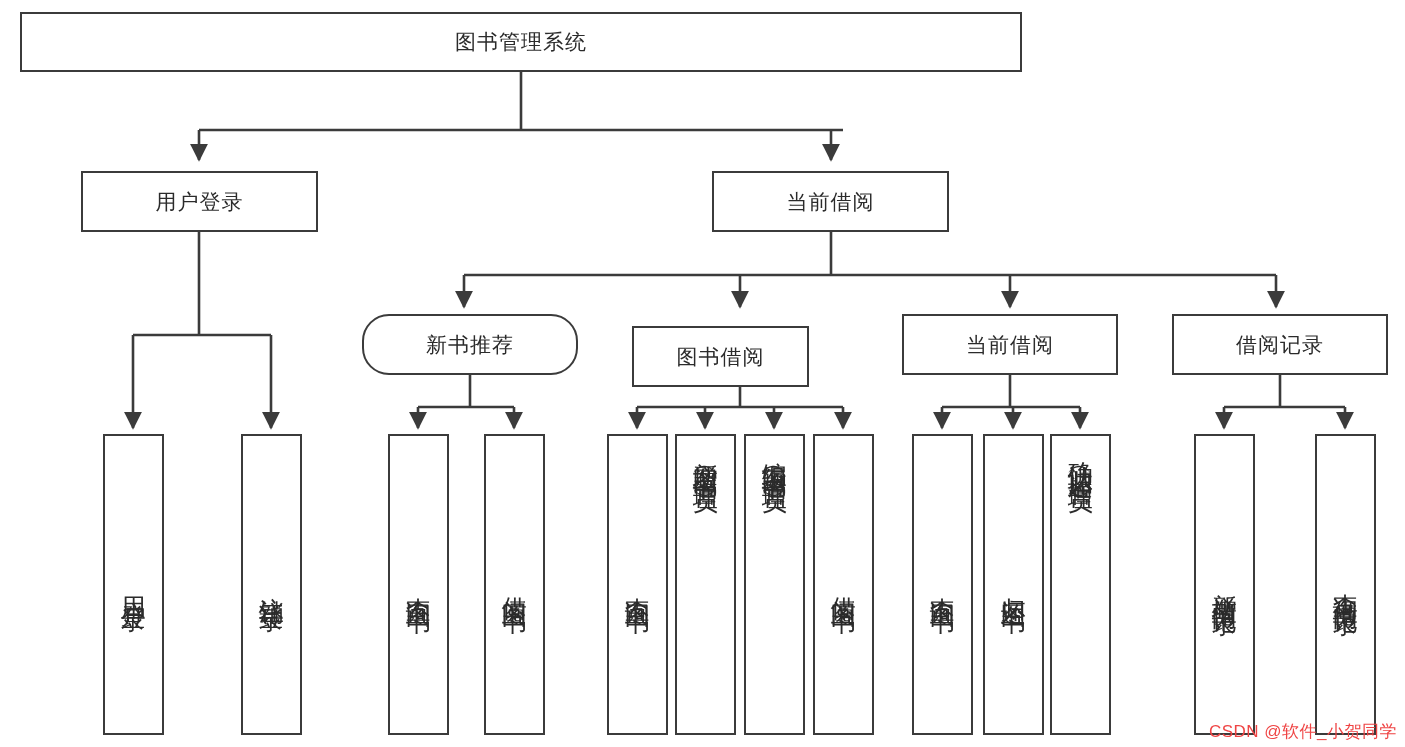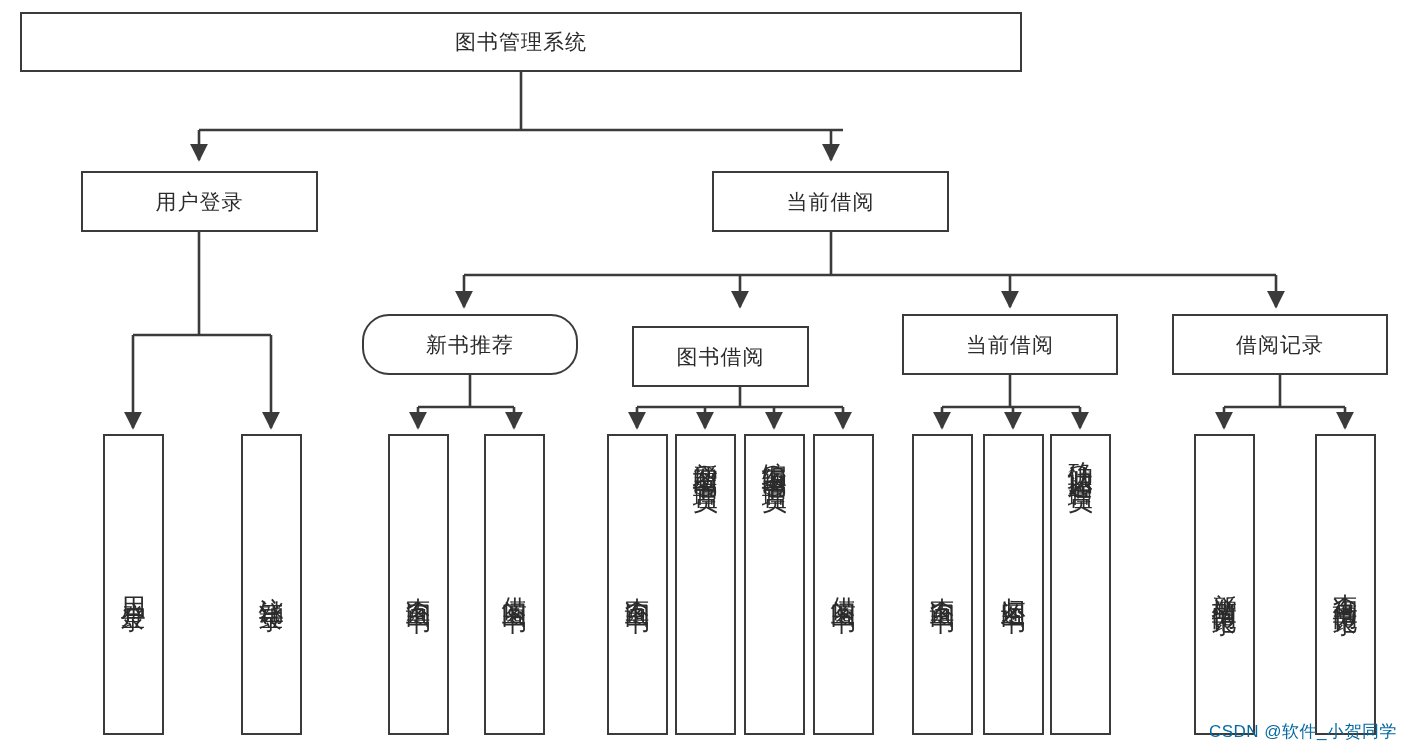--- a/index.html
+++ b/index.html
@@ -54,21 +54,21 @@
   }
   .node.vert.center {
     align-items: center;
     padding-top: 0;
   }
   #watermark {
     position: absolute;
     right: 8px;
     bottom: 4px;
     font-size: 17px;
-    color: #0369a1;
+    color: #ef4444;
     white-space: nowrap;
     letter-spacing: 0.5px;
   }
 </style>
 </head>
 <body>
 
 <div id="canvas">
 
   <svg id="edges" viewBox="0 0 1405 747" xmlns="http://www.w3.org/2000/svg">

